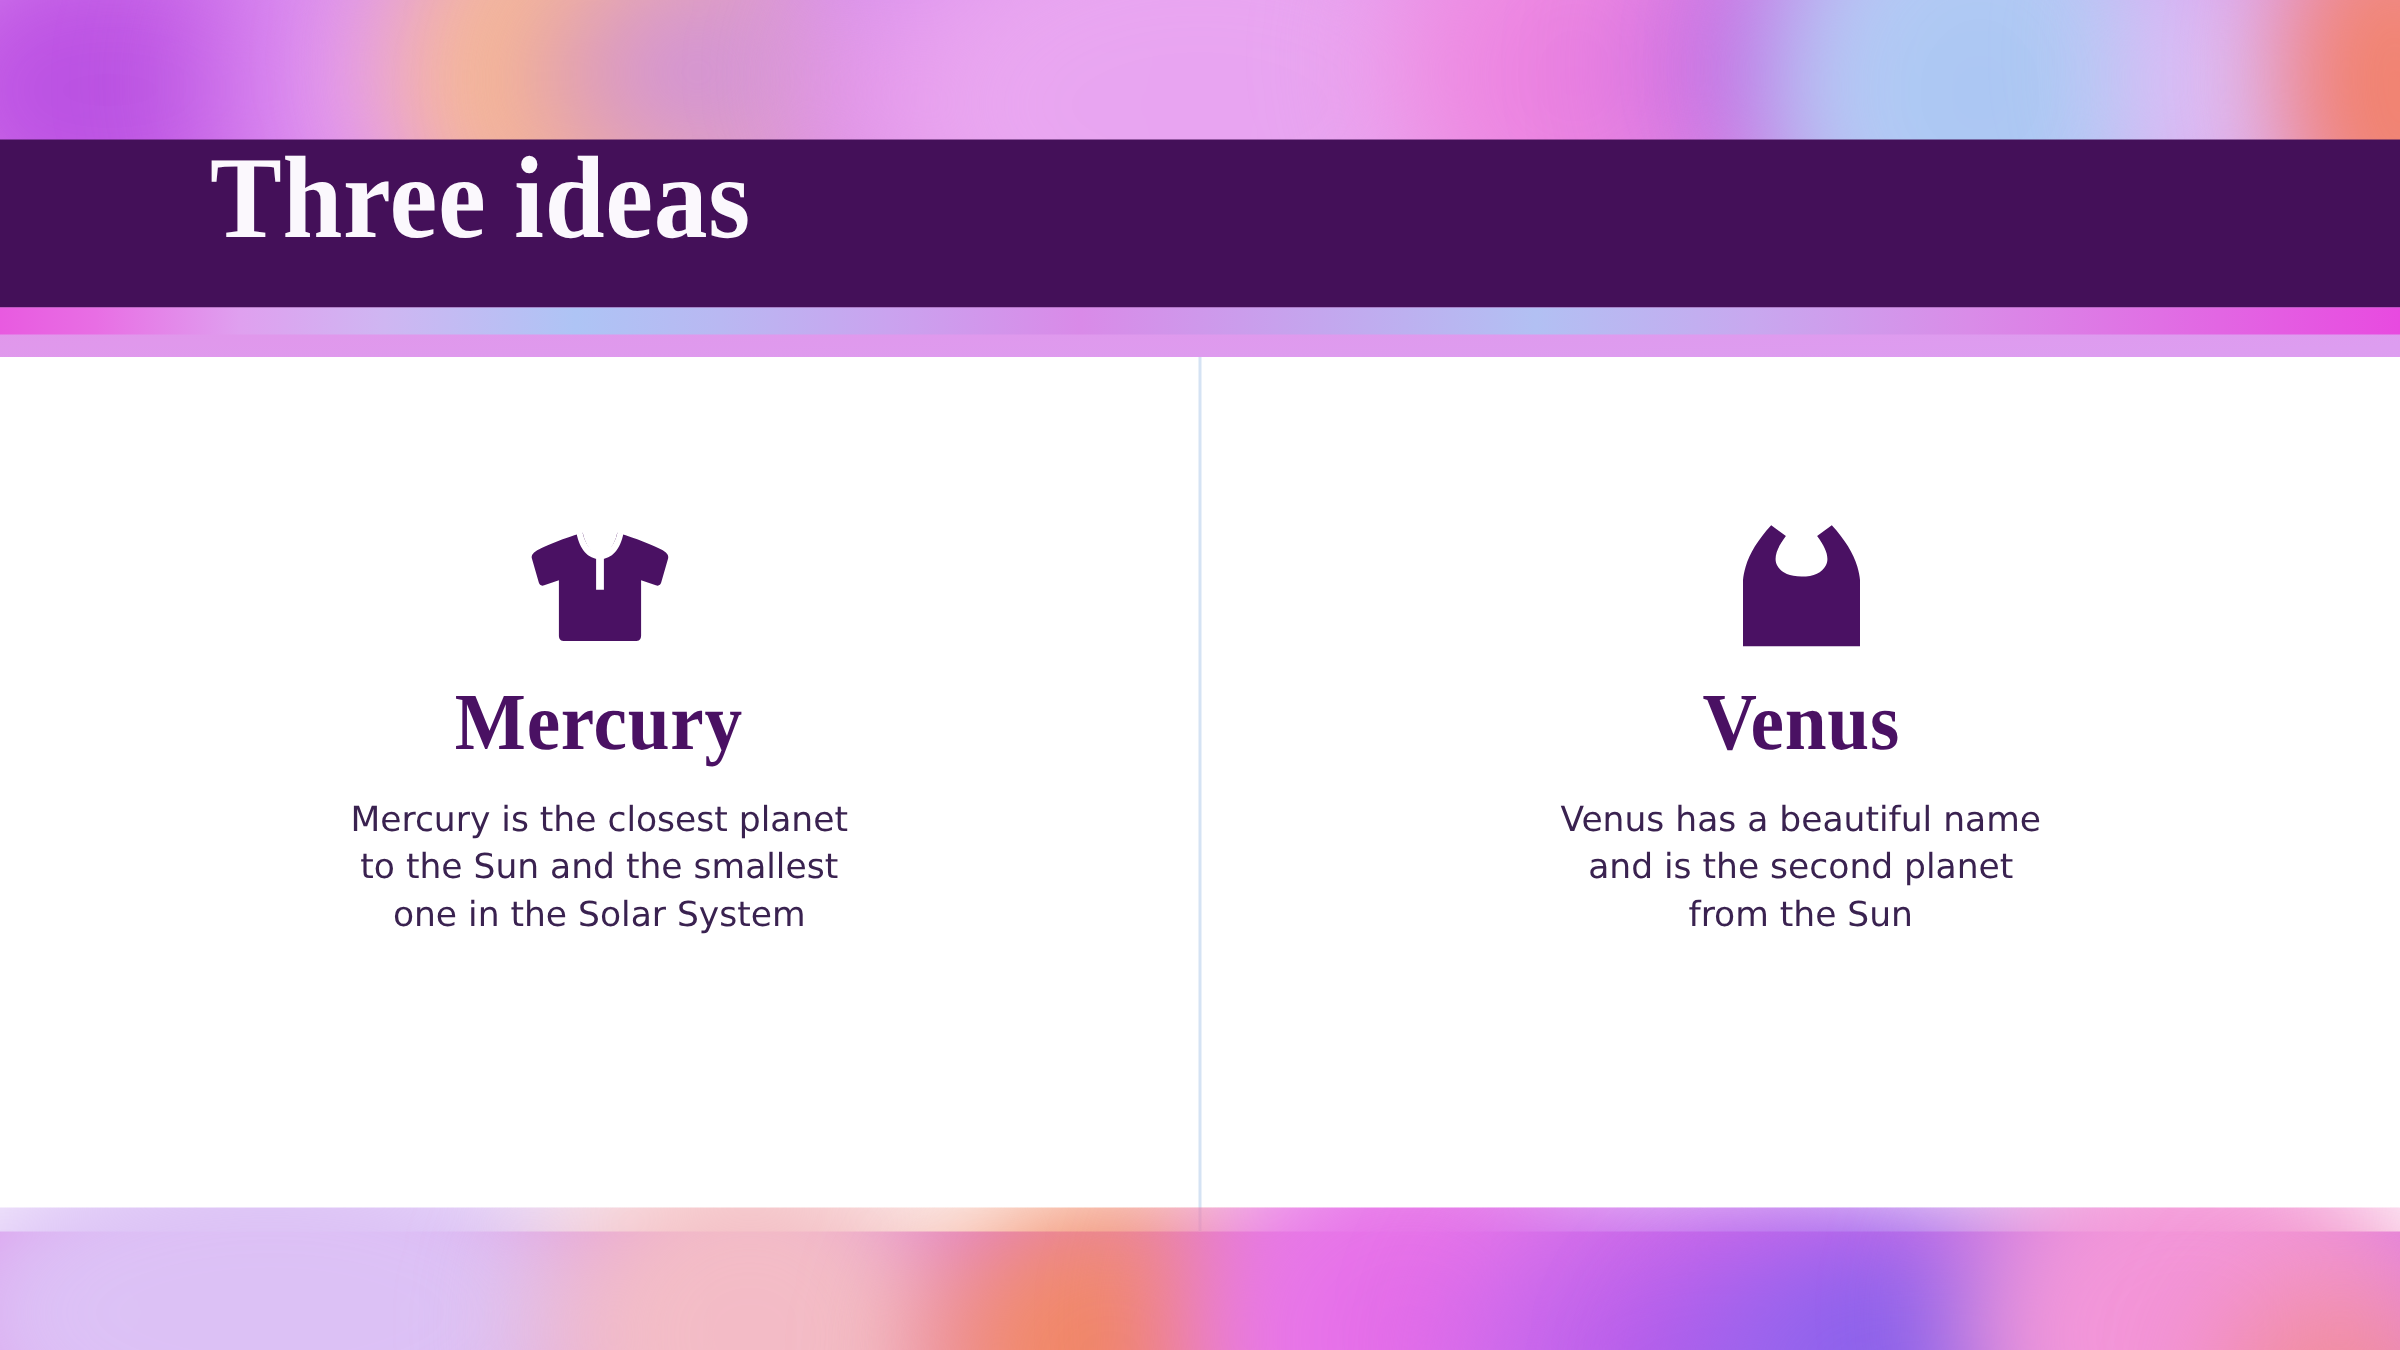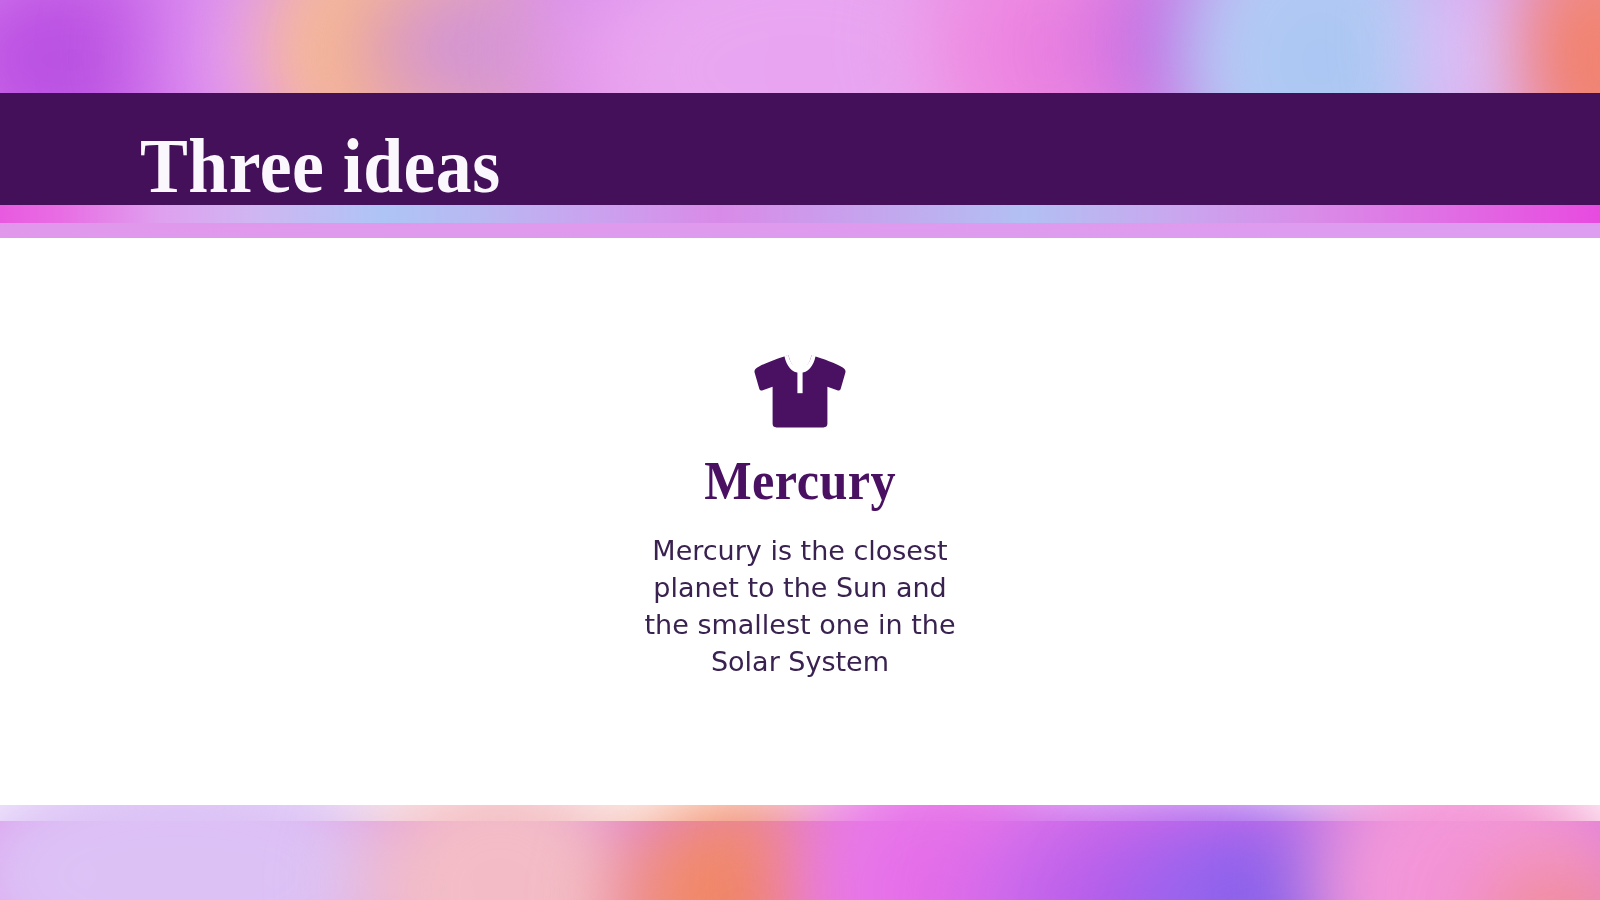--- a/index.html
+++ b/index.html
@@ -112,21 +112,21 @@
 
   
   .title-banner {
     position: absolute;
     left: 0;
     top: 93px;
     width: 1600px;
     height: 112px;
     background: #441059;
     display: flex;
-    align-items: flex-end;
+    align-items: flex-start;
   }
   .title-text {
     margin-left: 140px;
     color: #fbf8fd;
     font-family: "Liberation Serif", "DejaVu Serif", serif;
     font-weight: 700;
     font-size: 78px;
     line-height: 1;
     letter-spacing: 0.5px;
     transform: scaleX(0.92);
@@ -177,21 +177,21 @@
     letter-spacing: 0.5px;
     white-space: nowrap;
   }
 
   .col-body {
     margin-top: 22px;
     width: 340px;
     text-align: center;
     color: #3a2250;
     font-family: "DejaVu Sans", "Liberation Sans", sans-serif;
-    font-size: 27px;
+    font-size: 23px;
     line-height: 1.38;
     font-weight: 400;
   }
 </style>
 </head>
 <body>
 
 <div id="slide">
 
   <div class="bg-base"></div>
@@ -223,20 +223,29 @@
           <path fill="#4a1163" d="M36.5 2.2 C31 3.6 16 8.8 7.5 13.2 C3.6 15.2 2 17 2.6 19.4 L7.2 35.4 C7.7 37.2 9 37.8 10.8 37.2 L20.6 33.8 L20.6 70.6 C20.6 73.2 21.9 74.4 24.6 74.4 L71.4 74.4 C74.1 74.4 75.4 73.2 75.4 70.6 L75.4 33.8 L85.2 37.2 C87 37.8 88.3 37.2 88.8 35.4 L93.4 19.4 C94 17 92.4 15.2 88.5 13.2 C80 8.8 65 3.6 59.5 2.2 L59.5 2.2 C57.6 10.8 53.4 16.6 48 16.6 C42.6 16.6 38.4 10.8 36.5 2.2 Z"></path>
           <path fill="#ffffff" d="M36.3 1.8 C38.2 10.1 42.3 15.6 48 15.6 C53.7 15.6 57.8 10.1 59.7 1.8 L63.6 2.9 C61.5 13.2 56.1 19.8 48 19.8 C39.9 19.8 34.5 13.2 32.4 2.9 Z"></path>
           <path fill="#ffffff" d="M45.4 18.6 L50.6 18.6 L50.6 40.2 L45.4 40.2 Z"></path>
         </svg>
       </div>
       <div class="col-title">Mercury</div>
       <div class="col-body">Mercury is the closest planet to the Sun and the smallest one in the Solar System</div>
     </div>
 
 
+    <div class="column col-divider">
+      <div class="icon-wrap">
+        <svg width="84" height="84" viewBox="0 0 84 84" aria-hidden="true">
+          <path fill="#4a1163" d="M21.8 1.2 L31.6 8.4 C25.4 16.6 23.2 23.2 25.8 28.0 C28.4 32.8 33.6 35.4 42 35.4 C50.4 35.4 55.6 32.8 58.2 28.0 C60.8 23.2 58.6 16.6 52.4 8.4 L62.2 1.2 C71.0 10.8 76.6 20.0 79.2 28.6 C80.2 32.0 80.8 35.0 81.0 37.6 L81.0 81.8 L3.0 81.8 L3.0 37.6 C3.2 35.0 3.8 32.0 4.8 28.6 C7.4 20.0 13.0 10.8 21.8 1.2 Z"></path>
+        </svg>
+      </div>
+      <div class="col-title">Venus</div>
+      <div class="col-body">Venus has a beautiful name and is the second planet from the Sun</div>
+    </div>
 
   </div>
 
   <div class="band-bot">
     <div class="blob b1"></div>
       <div class="blob b2"></div>
       <div class="blob b3"></div>
     <div class="blob b4"></div>
       <div class="blob b5"></div>
       <div class="blob b6"></div>

